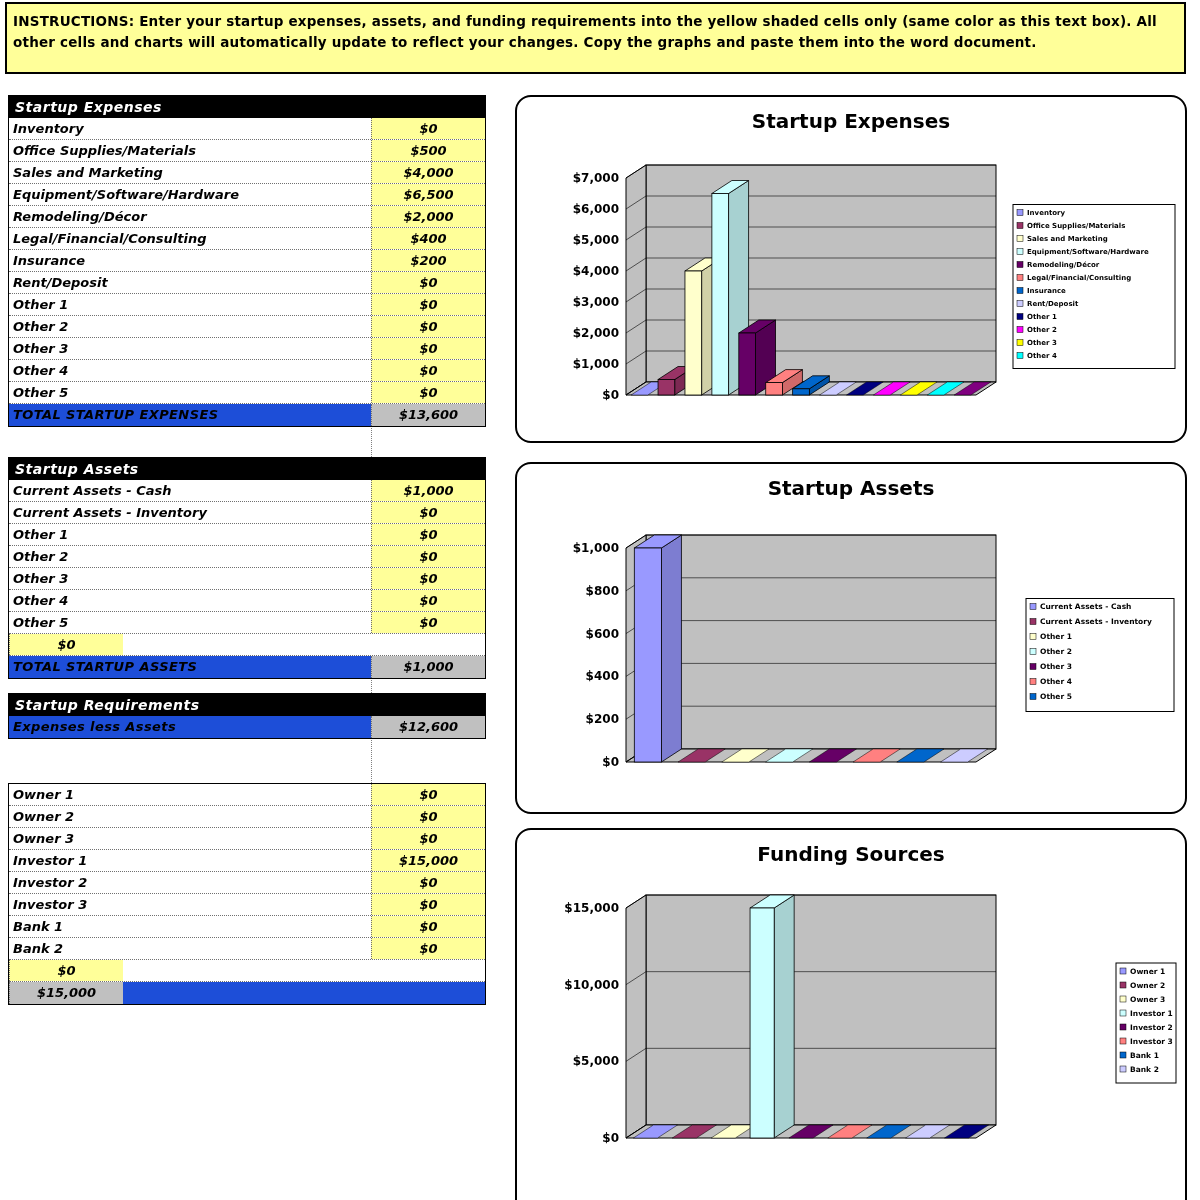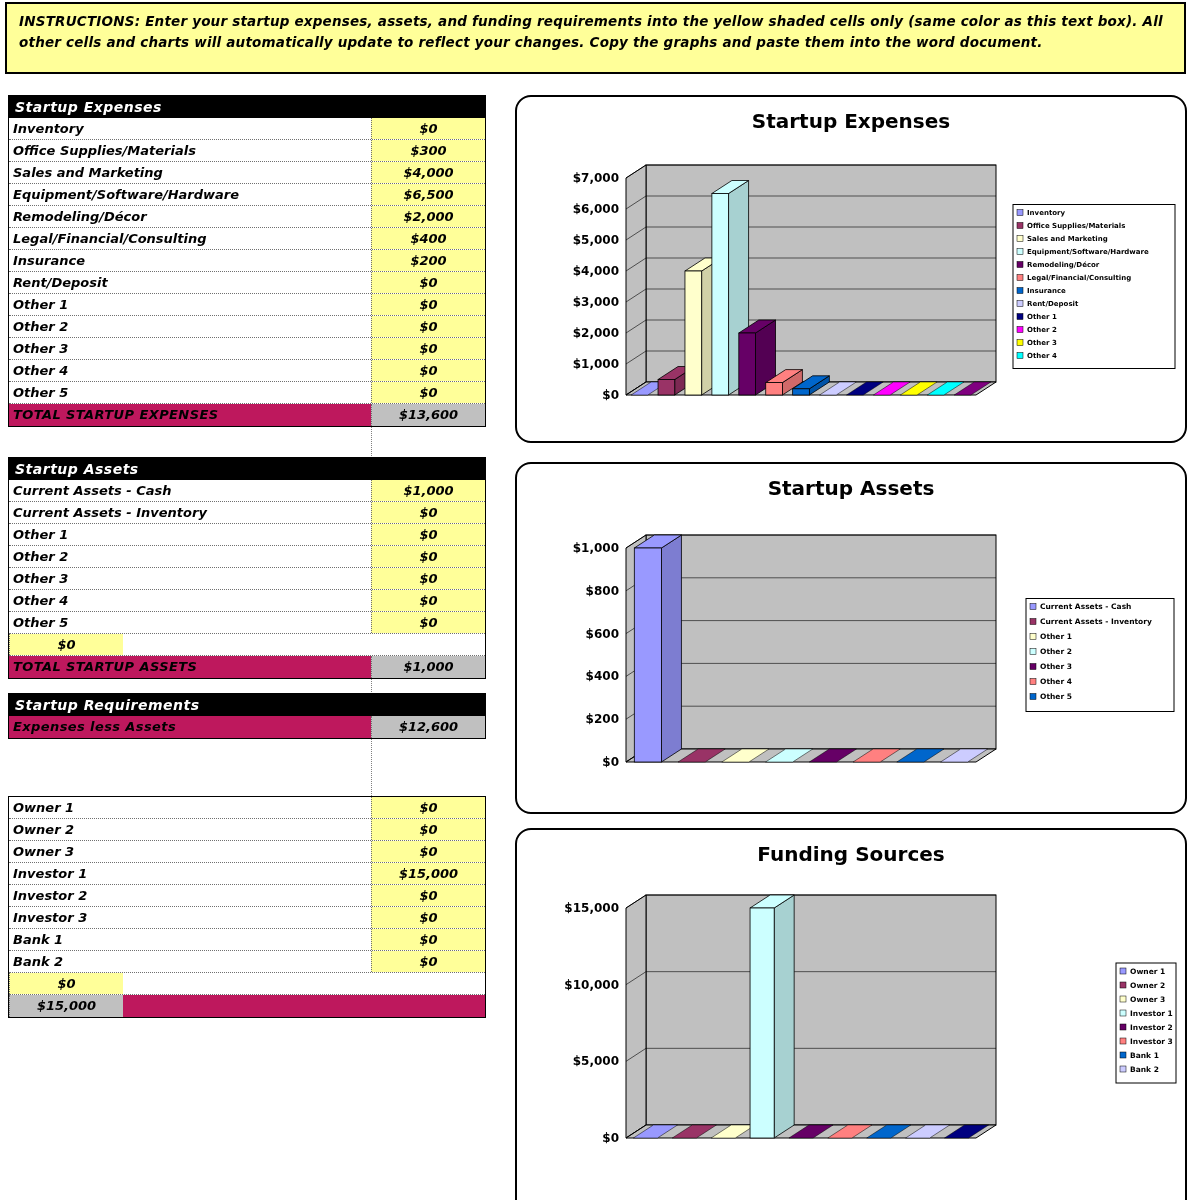--- a/index.html
+++ b/index.html
@@ -1,29 +1,29 @@
 <!DOCTYPE html>
 <html><head>
 <meta charset="utf-8">
 <style>
   *{box-sizing:border-box;margin:0;padding:0}
   html,body{width:1200px;height:1200px;background:#fff;font-family:"DejaVu Sans",sans-serif;position:relative;overflow:hidden}
-  .instructions{position:absolute;left:5px;top:2px;width:1181px;height:72px;background:#ffff99;border:2px solid #000;padding:7px 12px;font-weight:bold;font-style:italic;font-size:13.5px;line-height:1.55;letter-spacing:.2px;color:#000}
+  .instructions{position:absolute;left:5px;top:2px;width:1181px;height:72px;background:#ffff99;border:2px solid #000;padding:7px 6px;font-weight:bold;font-size:13.5px;line-height:1.55;letter-spacing:.2px;color:#000}
   .left-col{position:absolute;left:8px;top:95px;width:478px}
   .left-col::before{content:"";position:absolute;left:363px;top:0;bottom:0;border-left:1px dotted #808080}
   .stable{position:relative;border:1px solid #000;background:#fff}
   #t0{margin-bottom:30px}
   #t1{margin-bottom:14px}
-  #t2{margin-bottom:57px}
+  #t2{margin-bottom:44px}
   .thead{height:22px;background:#000;color:#fff;font-size:14px;font-weight:bold;font-style:italic;padding:3px 0 0 6px;letter-spacing:.5px}
   .trow{display:flex;height:22px;border-bottom:1px dotted #707070;background:#fff}
   .trow:last-child{border-bottom:none}
   .tlabel{flex:1;font-size:13px;font-weight:bold;font-style:italic;padding:3px 0 0 4px;white-space:nowrap;overflow:hidden;color:#000}
   .tvalue{width:114px;background:#ffff99;border-left:1px dotted #707070;text-align:center;font-size:13px;font-weight:bold;font-style:italic;padding-top:3px;color:#000}
-  .trow.total{background:#be185d}
+  .trow.total{background:#1d4ed8}
   .trow.total .tlabel{font-style:italic;letter-spacing:.4px}
   .trow.total .tvalue{background:#c0c0c0}
   .right-col{position:absolute;left:515px;top:95px;width:672px}
   .chartbox{background:#fff;border:2px solid #000;border-radius:16px;overflow:hidden}
   #cb0{height:348px;margin-bottom:19px}
   #cb1{height:352px;margin-bottom:14px}
   #cb2{height:424px}
   .chart-title{text-align:center;font-size:20px;font-weight:bold;margin-top:12px;color:#000}
   svg{display:block;margin:0 auto}
 </style>
@@ -36,21 +36,21 @@
 
 <div class="left-col">
   <div class="stable" id="t0">
       <div class="thead">Startup Expenses</div>
       <div class="trow">
         <div class="tlabel">Inventory</div>
         <div class="tvalue">$0</div>
       </div>
       <div class="trow">
         <div class="tlabel">Office Supplies/Materials</div>
-        <div class="tvalue">$300</div>
+        <div class="tvalue">$500</div>
       </div>
       <div class="trow">
         <div class="tlabel">Sales and Marketing</div>
         <div class="tvalue">$4,000</div>
       </div>
       <div class="trow">
         <div class="tlabel">Equipment/Software/Hardware</div>
         <div class="tvalue">$6,500</div>
       </div>
       <div class="trow">

